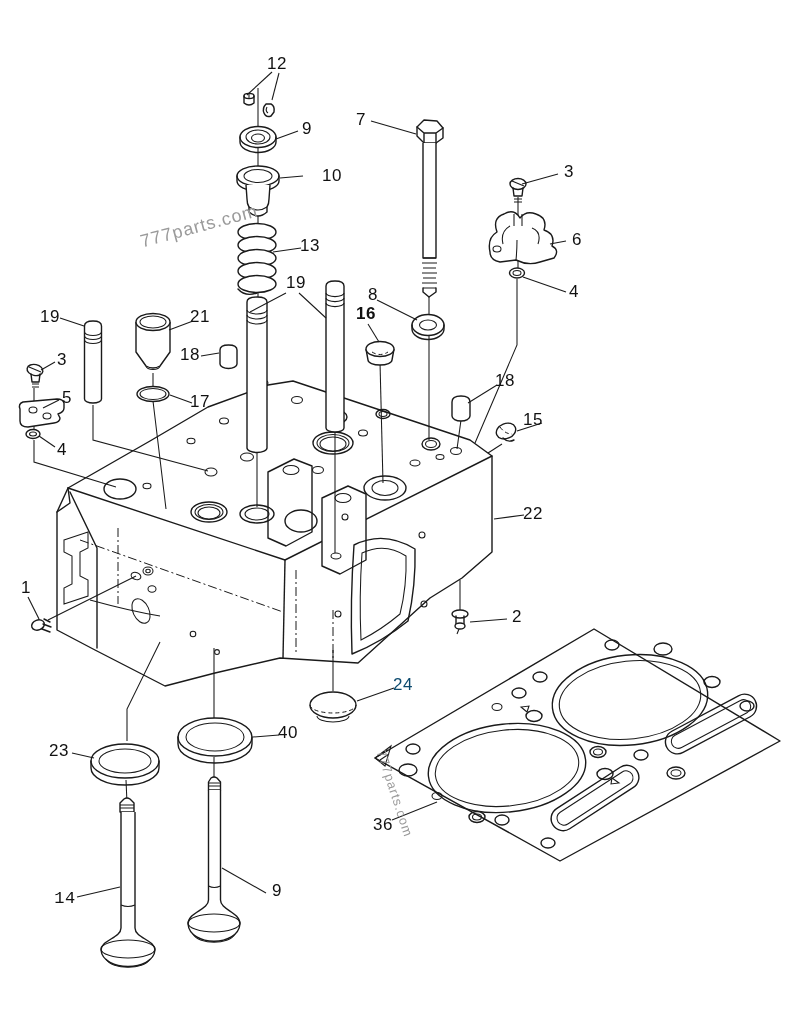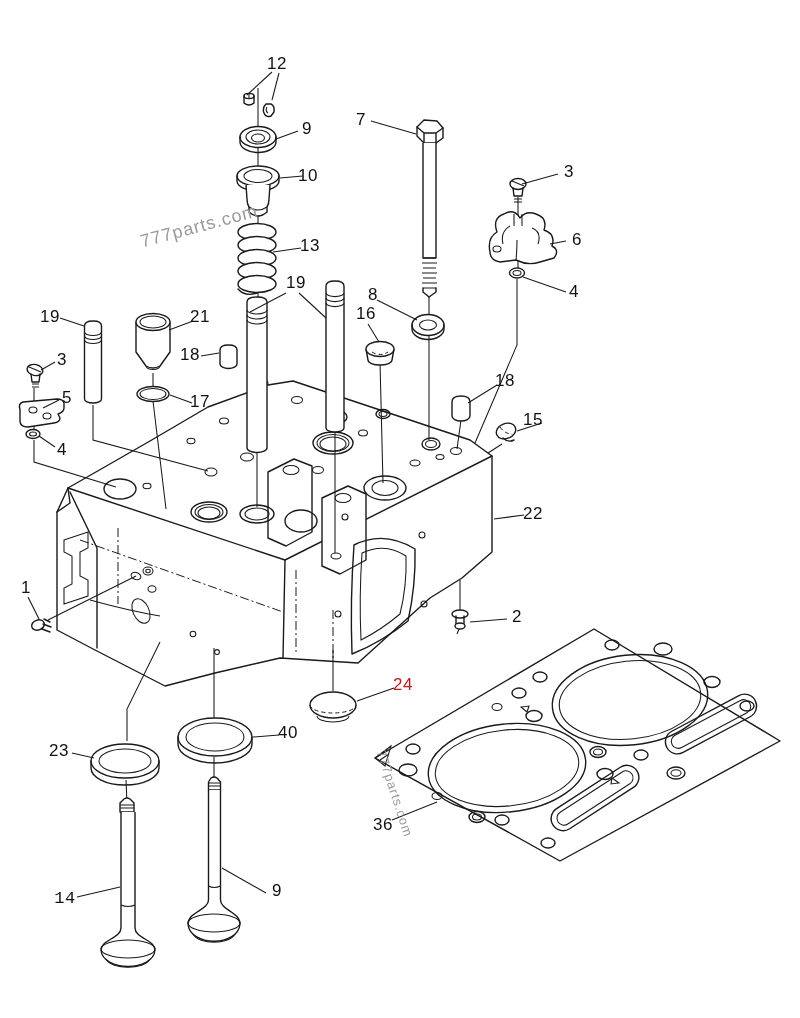--- a/index.html
+++ b/index.html
@@ -364,42 +364,42 @@
       <path class="thin" d="M72,753 L94,758"></path>
       <path class="thin" d="M392,820 L437,802"></path>
       <path class="thin" d="M77,897 L120,887"></path>
       <path class="thin" d="M266,893 L222,868"></path>
     </g>
   </svg>
 
   <div id="callout-layer">
       <div class="callout" style="left: 277px; top: 64px; color: rgb(17, 17, 17);">12</div>
       <div class="callout" style="left: 307px; top: 129px; color: rgb(17, 17, 17);">9</div>
-      <div class="callout" style="left: 308px; top: 176px; color: rgb(17, 17, 17);">10</div>
+      <div class="callout" style="left: 332px; top: 176px; color: rgb(17, 17, 17);">10</div>
       <div class="callout" style="left: 361px; top: 120px; color: rgb(17, 17, 17);">7</div>
       <div class="callout" style="left: 569px; top: 172px; color: rgb(17, 17, 17);">3</div>
       <div class="callout" style="left: 577px; top: 240px; color: rgb(17, 17, 17);">6</div>
       <div class="callout" style="left: 574px; top: 292px; color: rgb(17, 17, 17);">4</div>
       <div class="callout" style="left: 310px; top: 246px; color: rgb(17, 17, 17);">13</div>
       <div class="callout" style="left: 296px; top: 283px; color: rgb(17, 17, 17);">19</div>
       <div class="callout" style="left: 373px; top: 295px; color: rgb(17, 17, 17);">8</div>
-      <div class="callout" style="left: 366px; top: 314px; color: rgb(17, 17, 17);">16</div>
+      <div class="callout" style="left: 366px; top: 314px; color: rgb(17, 17, 17); font-weight: bold;">16</div>
       <div class="callout" style="left: 50px; top: 317px; color: rgb(17, 17, 17);">19</div>
       <div class="callout" style="left: 200px; top: 317px; color: rgb(17, 17, 17);">21</div>
       <div class="callout" style="left: 190px; top: 355px; color: rgb(17, 17, 17);">18</div>
       <div class="callout" style="left: 62px; top: 360px; color: rgb(17, 17, 17);">3</div>
       <div class="callout" style="left: 67px; top: 398px; color: rgb(17, 17, 17);">5</div>
       <div class="callout" style="left: 200px; top: 402px; color: rgb(17, 17, 17);">17</div>
       <div class="callout" style="left: 62px; top: 450px; color: rgb(17, 17, 17);">4</div>
       <div class="callout" style="left: 505px; top: 381px; color: rgb(17, 17, 17);">18</div>
       <div class="callout" style="left: 533px; top: 420px; color: rgb(17, 17, 17);">15</div>
       <div class="callout" style="left: 533px; top: 514px; color: rgb(17, 17, 17);">22</div>
       <div class="callout" style="left: 26px; top: 588px; color: rgb(17, 17, 17);">1</div>
       <div class="callout" style="left: 517px; top: 617px; color: rgb(17, 17, 17);">2</div>
-      <div class="callout" style="left: 403px; top: 685px; color: #b91c1c;">24</div>
+      <div class="callout" style="left: 403px; top: 685px; color: #0c4a6e;">24</div>
       <div class="callout" style="left: 288px; top: 733px; color: rgb(17, 17, 17);">40</div>
       <div class="callout" style="left: 59px; top: 751px; color: rgb(17, 17, 17);">23</div>
       <div class="callout" style="left: 383px; top: 825px; color: rgb(17, 17, 17);">36</div>
       <div class="callout" style="left: 65px; top: 898px; color: rgb(17, 17, 17); font-family: Liberation Mono, monospace;">14</div>
       <div class="callout" style="left: 277px; top: 891px; color: rgb(17, 17, 17);">9</div>
     </div>
 
   <div id="wm1" class="watermark">777parts.com</div>
   <div id="wm2" class="watermark">777parts.com</div>
 </div>

